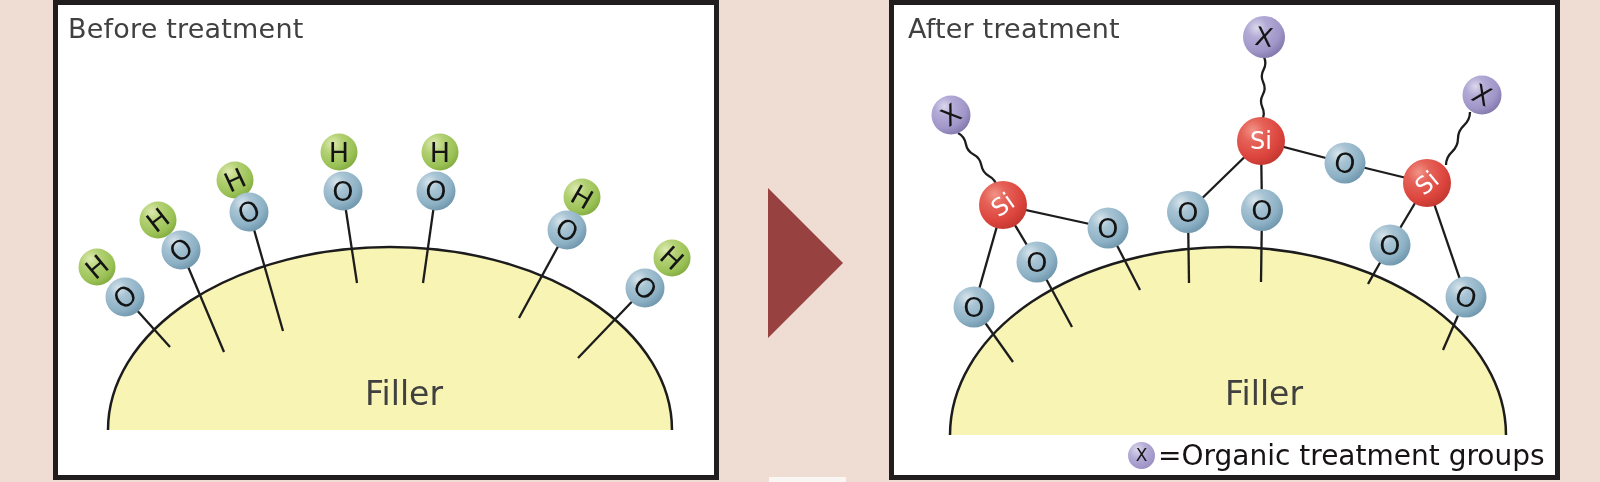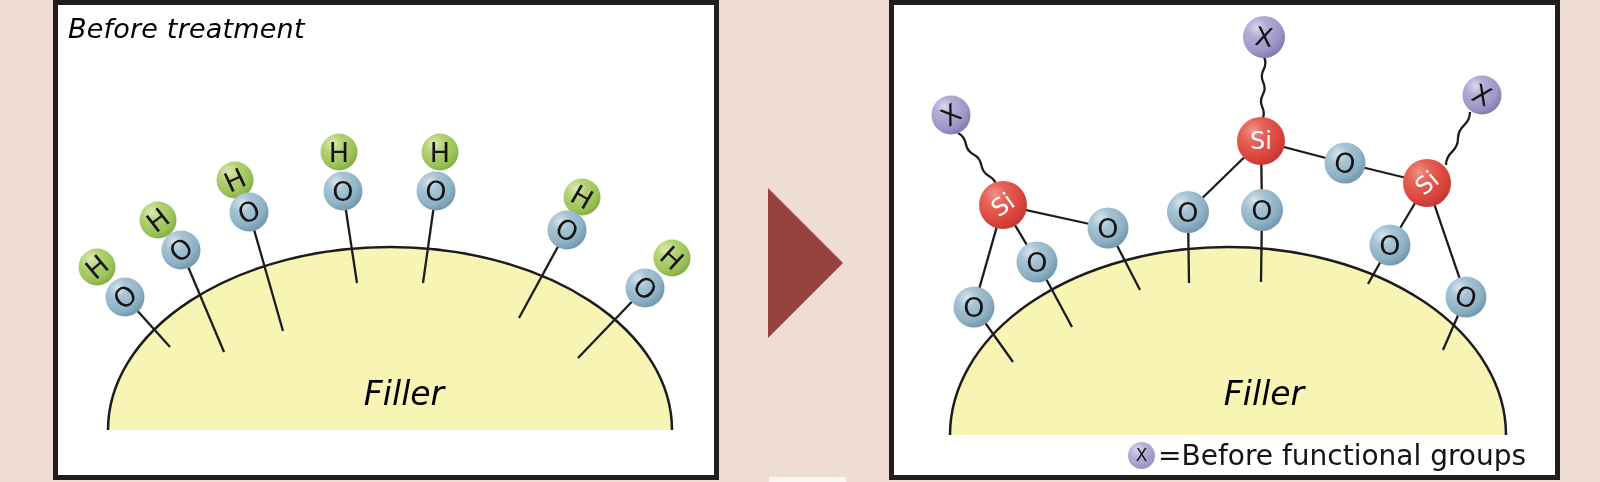--- a/index.html
+++ b/index.html
@@ -8,21 +8,21 @@
     font-family:"DejaVu Sans","Liberation Sans",sans-serif;
   }
   .canvas{
     position:relative;
     width:1600px;height:482px;
     overflow:hidden;
     background:#efddd3;
   }
   #diagram{position:absolute;left:0;top:0;}
   .panel{fill:#ffffff;stroke:#211c1d;stroke-width:5;}
-  .overlay{position:absolute;color:#000000;white-space:nowrap;font-style:italic;}
+  .overlay{position:absolute;color:#404040;white-space:nowrap;}
   .title{font-size:27px;line-height:1.25;letter-spacing:.2px;}
   .filler-label{
     font-size:33px;
     transform:translate(-50%,-50%);
     margin-left:19px;
   }
   .legend{
     position:absolute;
     display:flex;align-items:center;gap:3px;
     color:#171213;font-size:28px;white-space:nowrap;
@@ -164,23 +164,24 @@
         <circle cx="1264" cy="37" r="21" fill="url(#gX)"></circle>
         <text x="1264" y="37" font-size="26" transform="rotate(8 1264 37)" class="atom-letter">X</text>
         <circle cx="1482" cy="95" r="19.5" fill="url(#gX)"></circle>
         <text x="1482" y="95" font-size="26" transform="rotate(25 1482 95)" class="atom-letter">X</text>
       </g>
 
     <polygon id="arrow" points="768,188 843,263 768,338" fill="#974140"></polygon>
   </svg>
 
   <div class="overlay title" style="left:68px;top:12px;">Before treatment</div>
+  <div class="overlay title" style="left:908px;top:12px;">After treatment</div>
 
   <div class="overlay filler-label" style="left:385px;top:393px;">Filler</div>
   <div class="overlay filler-label" style="left:1245px;top:393px;">Filler</div>
 
   <div class="legend" style="left:1128px;top:439px;">
     <span class="legend-x">X</span>
-    <span class="legend-text">=Before functional groups</span>
+    <span class="legend-text">=Organic treatment groups</span>
   </div>
 
   <div class="notch" style="left:769px;top:477px;width:77px;height:5px;"></div>
 </div>
 
 </body></html>

